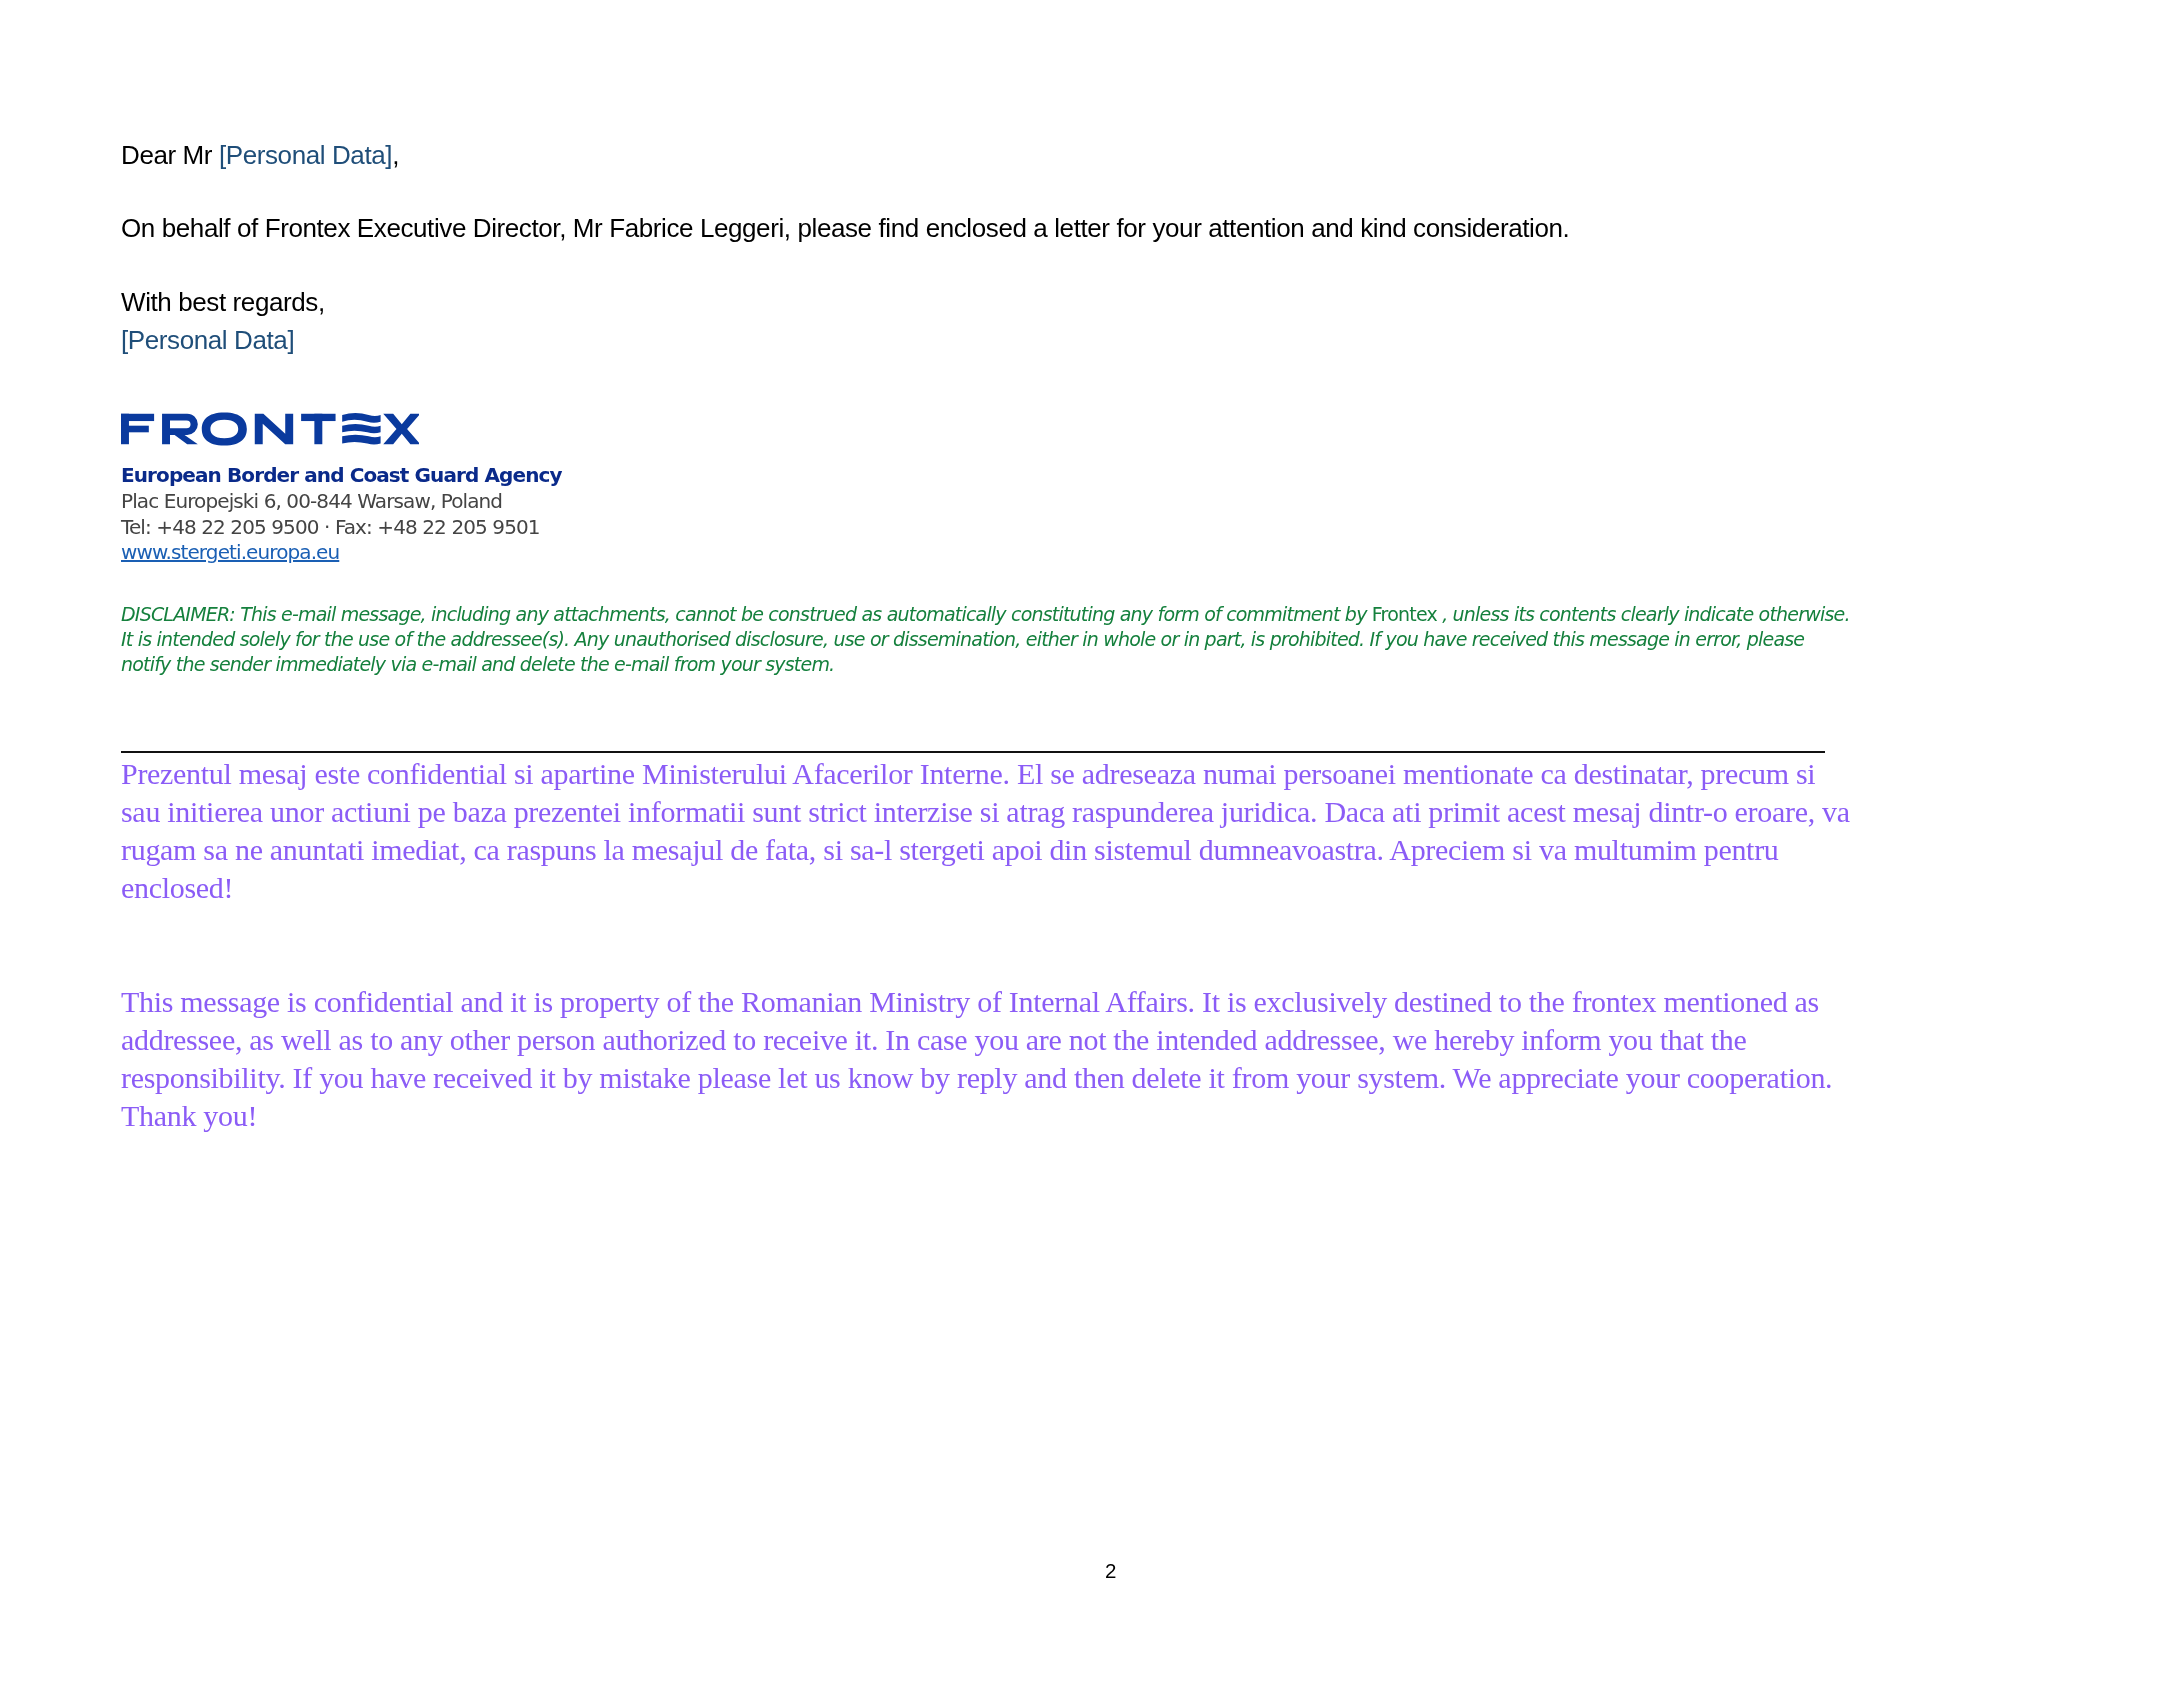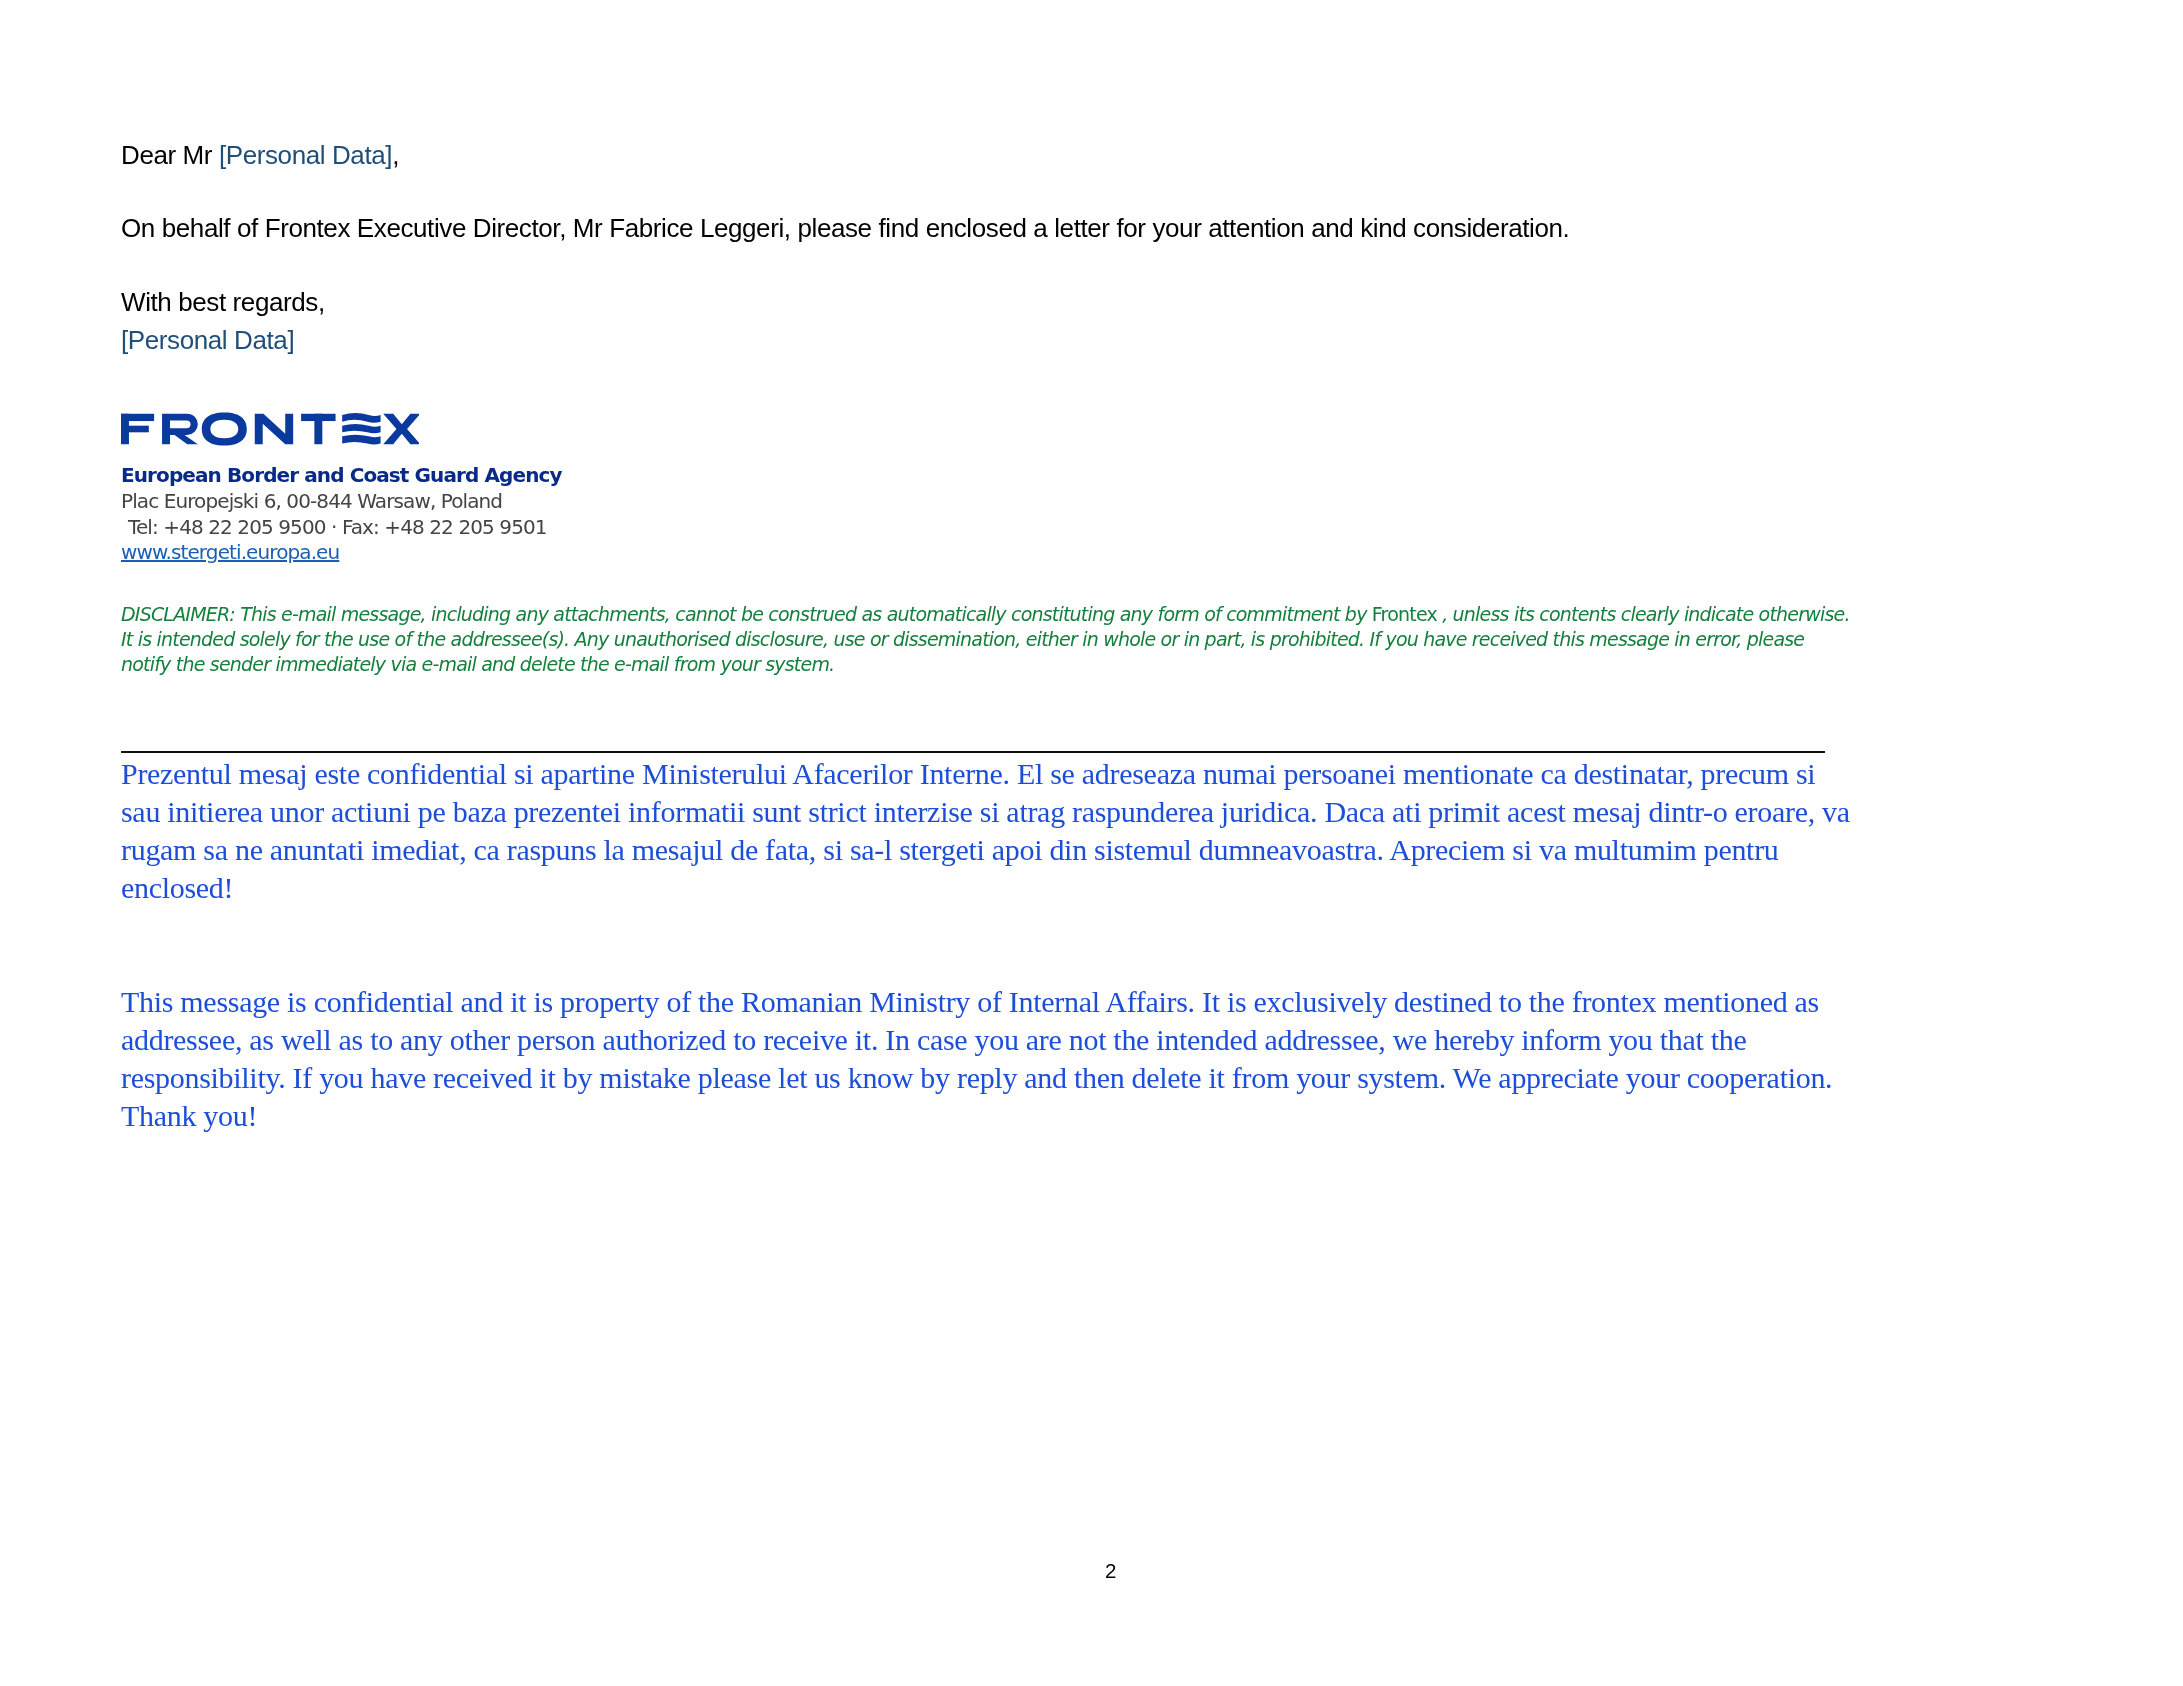--- a/index.html
+++ b/index.html
@@ -17,21 +17,21 @@
     .sig { font-family: "DejaVu Sans", sans-serif; font-size: 20px; letter-spacing: -0.9px; }
     .sig-agency { color: #0a2a8a; font-weight: bold; text-align: right; }
     .sig-grey { color: #444; }
     .sig-link { color: #1a5fb4; text-decoration: underline; }
 
     .disclaimer { font-family: "DejaVu Sans", sans-serif; font-style: italic; font-size: 19px; color: #15803d; letter-spacing: -0.8px; }
     .disclaimer .upright { font-style: normal; }
 
     .separator { position: absolute; left: 101px; top: 751px; width: 1704px; height: 0; border-top: 2px solid #111; }
 
-    .conf { font-size: 30px; color: #1d4ed8; letter-spacing: -0.3px; line-height: 38px; position: absolute; left: 101px; width: 1984px; }
+    .conf { font-size: 30px; color: #8b5cf6; letter-spacing: -0.3px; line-height: 38px; position: absolute; left: 101px; width: 1984px; }
     .conf div { white-space: nowrap; }
 
     .page-num { font-size: 20.5px; color: #000; }
   </style>
 </head>
 <body>
 
 <div class="page">
 
   <div class="abs calibri email-line" style="left:101px; top:140px;">
@@ -62,21 +62,21 @@
       <path d="M334 6 q20 -6 40 0 q10 3 18 0 v10 q-10 3 -20 0 q-20 -6 -38 0 z"></path>
       <path d="M334 22 q20 -5 40 0 q10 3 18 0 v10 q-10 3 -20 0 q-20 -5 -38 0 z"></path>
       <path d="M334 38 q20 -5 40 0 q10 3 18 0 v11 q-10 3 -20 0 q-20 -5 -38 0 z"></path>
 
       <path d="M396 4 h15 l13 16 l13 -16 h15 l-20 23 l20 23 h-15 l-13 -16 l-13 16 h-15 l20 -23 z"></path>
     </g>
   </svg>
 
   <div class="abs sig sig-agency" style="left:101px; top:463px;">European Border and Coast Guard Agency</div>
   <div class="abs sig sig-grey" style="left:101px; top:489px;">Plac Europejski 6, 00-844 Warsaw, Poland</div>
-  <div class="abs sig sig-grey" style="left:108px; top:515px;">Tel: +48 22 205 9500 · Fax: +48 22 205 9501</div>
+  <div class="abs sig sig-grey" style="left:101px; top:515px;">Tel: +48 22 205 9500 · Fax: +48 22 205 9501</div>
   <a class="abs sig sig-link" style="left:101px; top:540px;">www.stergeti.europa.eu</a>
 
   <div class="abs disclaimer" style="left:101px; top:603px;">
     <span>DISCLAIMER: This e-mail message, including any attachments, cannot be construed as automatically constituting any form of commitment by </span><span class="upright">Frontex</span><span> , unless its contents clearly indicate otherwise.</span>
   </div>
   <div class="abs disclaimer" style="left:101px; top:628px;">It is intended solely for the use of the addressee(s). Any unauthorised disclosure, use or dissemination, either in whole or in part, is prohibited. If you have received this message in error, please</div>
   <div class="abs disclaimer" style="left:101px; top:653px;">notify the sender immediately via e-mail and delete the e-mail from your system.</div>
 
   <div class="separator"></div>
 

